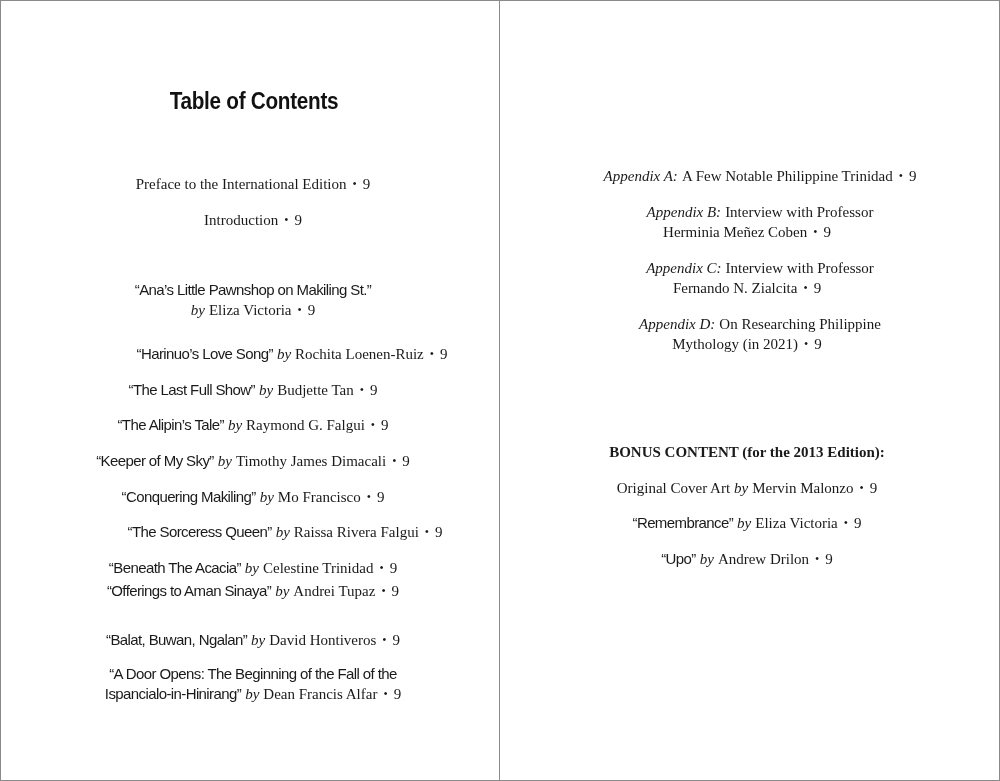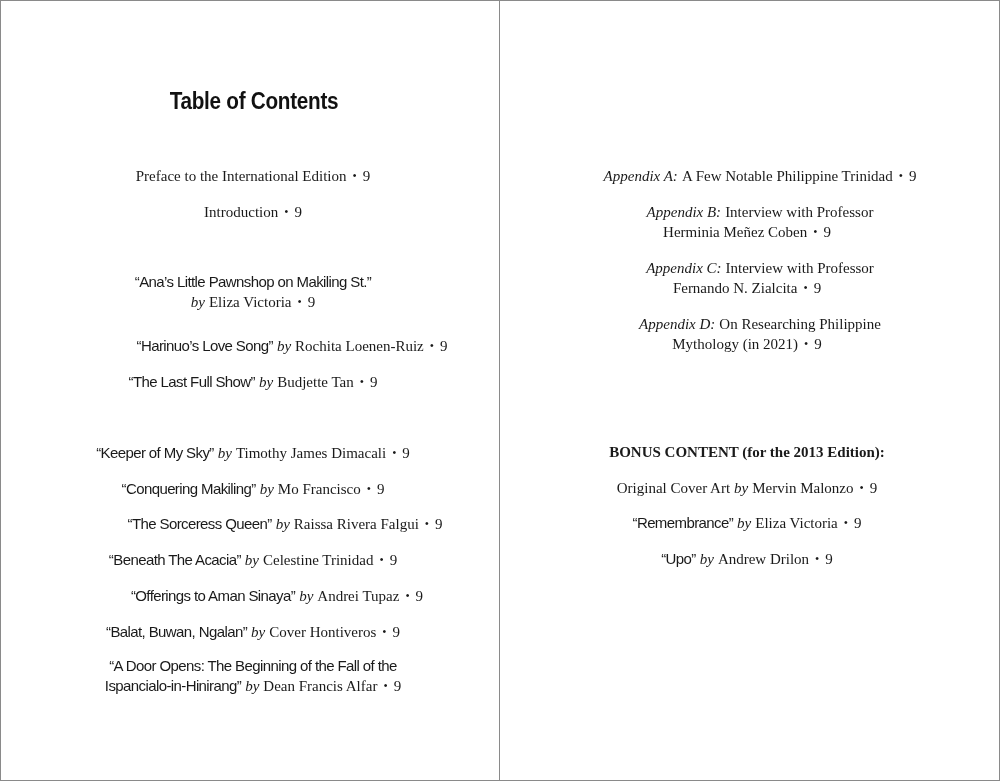--- a/index.html
+++ b/index.html
@@ -53,21 +53,21 @@
     }
 
     .entry {
       position: absolute;
       left: 0;
       width: 100%;
       text-align: center;
       color: #1a1a1a;
       line-height: 20px;
     }
-    .page-left .entry { width: 506px; }
+    .page-left .entry { width: 506px; margin-top: 8px; }
     .page-right .entry { width: 494px; }
 
     .serif {
       font-family: "Liberation Serif", serif;
       font-size: 15px;
     }
     .by {
       font-family: "Liberation Serif", serif;
       font-style: italic;
       font-size: 15px;
@@ -139,20 +139,25 @@
     <span class="by">by</span>
     <span class="author">Rochita Loenen-Ruiz</span><span class="bullet">•</span><span class="page-num">9</span>
   </div>
 
   <div class="entry" style="top:372px;">
     <span class="st-inline">“The Last Full Show”</span>
     <span class="by">by</span>
     <span class="author">Budjette Tan</span><span class="bullet">•</span><span class="page-num">9</span>
   </div>
 
+  <div class="entry" style="top:407px;">
+    <span class="st-inline">“The Alipin’s Tale”</span>
+    <span class="by">by</span>
+    <span class="author">Raymond G. Falgui</span><span class="bullet">•</span><span class="page-num">9</span>
+  </div>
 
   <div class="entry" style="top:443px;">
     <span class="st-inline">“Keeper of My Sky”</span>
     <span class="by">by</span>
     <span class="author">Timothy James Dimacali</span><span class="bullet">•</span><span class="page-num">9</span>
   </div>
 
   <div class="entry" style="top:479px;">
     <span class="st-inline">“Conquering Makiling”</span>
     <span class="by">by</span>
@@ -164,30 +169,30 @@
     <span class="by">by</span>
     <span class="author">Raissa Rivera Falgui</span><span class="bullet">•</span><span class="page-num">9</span>
   </div>
 
   <div class="entry" style="top:550px;">
     <span class="st-inline">“Beneath The Acacia”</span>
     <span class="by">by</span>
     <span class="author">Celestine Trinidad</span><span class="bullet">•</span><span class="page-num">9</span>
   </div>
 
-  <div class="entry" style="top:586px;padding-left:24px;">
+  <div class="entry" style="top:573px;">
     <span class="st-inline">“Offerings to Aman Sinaya”</span>
     <span class="by">by</span>
     <span class="author">Andrei Tupaz</span><span class="bullet">•</span><span class="page-num">9</span>
   </div>
 
   <div class="entry" style="top:622px;">
     <span class="st-inline">“Balat, Buwan, Ngalan”</span>
     <span class="by">by</span>
-    <span class="author">Cover Hontiveros</span><span class="bullet">•</span><span class="page-num">9</span>
+    <span class="author">David Hontiveros</span><span class="bullet">•</span><span class="page-num">9</span>
   </div>
 
   <div class="entry" style="top:656px;">
     <span class="st-block">“A Door Opens: The Beginning of the Fall of the</span>
     <span class="st-inline">Ispancialo-in-Hinirang”</span>
     <span class="by">by</span>
     <span class="author">Dean Francis Alfar</span><span class="bullet">•</span><span class="page-num">9</span>
   </div>
 
 </div>

